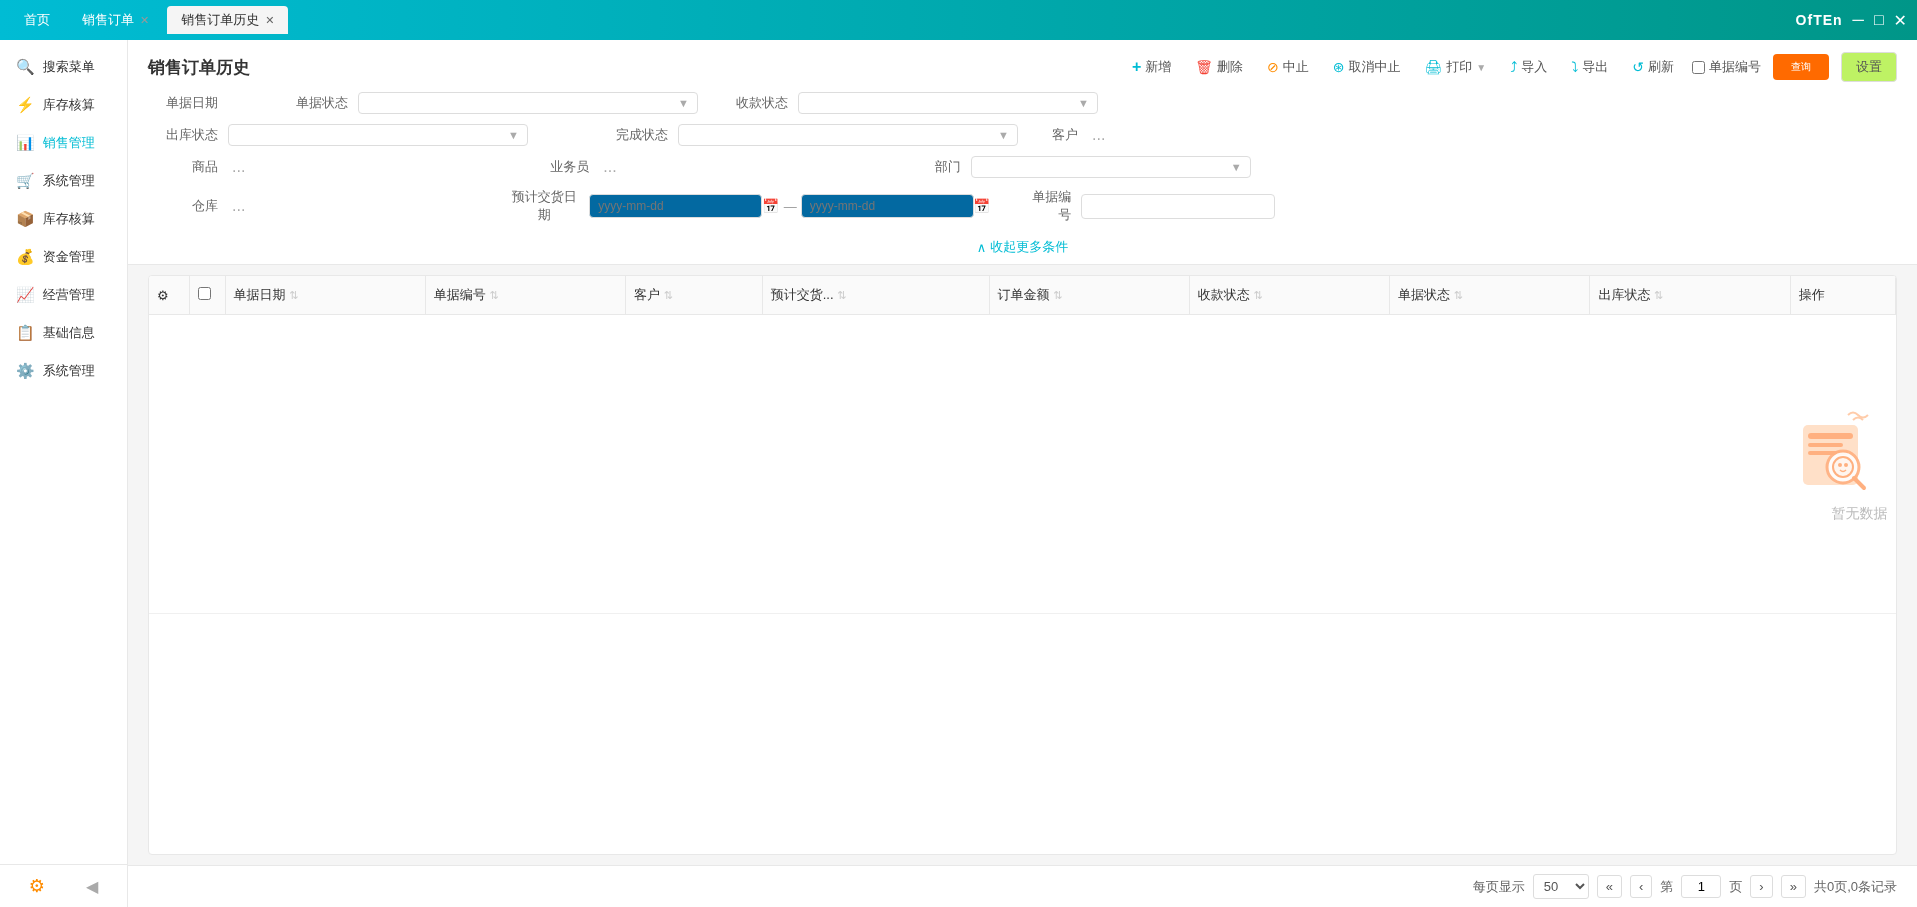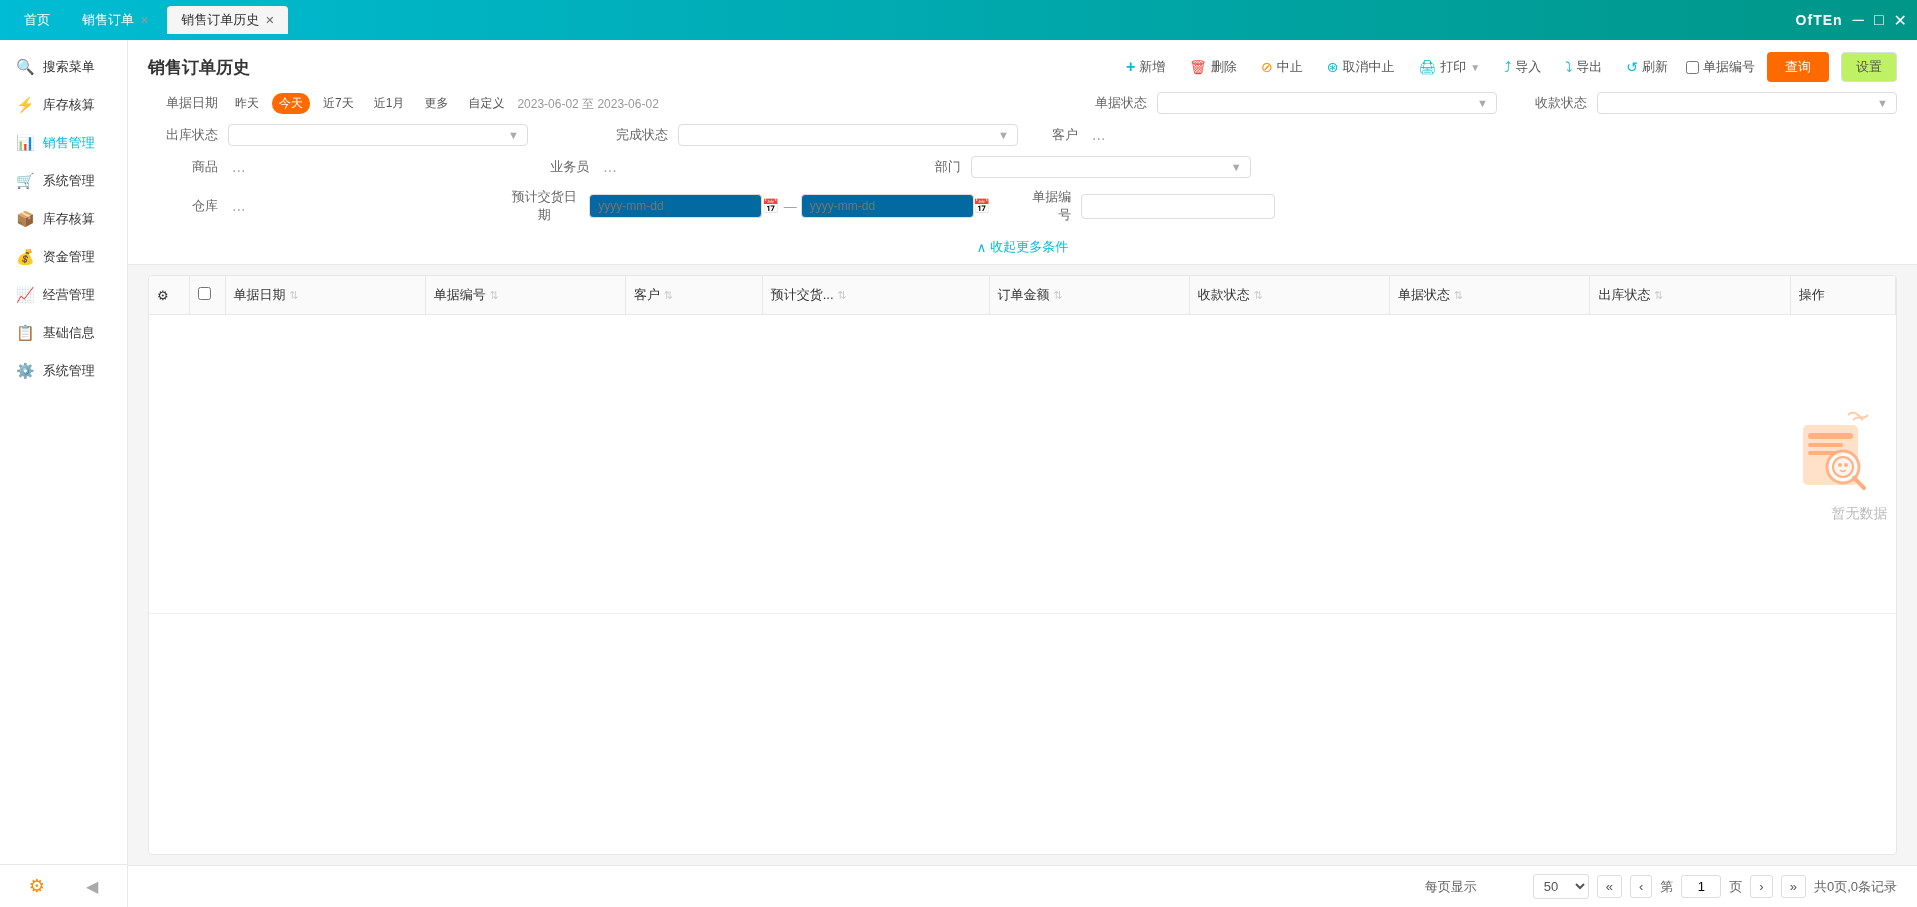--- a/index.html
+++ b/index.html
@@ -137,21 +137,21 @@
     .toolbar-btn .btn-icon { color: #00bcd4; font-size: 14px; }
     .toolbar-btn .btn-icon.red { color: #f44336; }
     .toolbar-btn .btn-icon.orange { color: #ff8c00; }
     .btn-query {
       background: #ff6a00;
       color: #fff;
       border: none;
       padding: 6px 18px;
       border-radius: 4px;
       cursor: pointer;
-      font-size: 13px;
+      font-size: 10px;
     }
     .btn-setting {
       background: #bef264;
       color: #555;
       border: 1px solid #ddd;
       padding: 5px 14px;
       border-radius: 4px;
       cursor: pointer;
       font-size: 13px;
     }
@@ -325,21 +325,20 @@
     }
     .pagination-bar .per-page-label { color: #666; font-size: 13px; }
     .per-page-select {
       border: 1px solid #ddd;
       border-radius: 3px;
       padding: 3px 6px;
       font-size: 13px;
       color: #555;
       background: #fff;
       cursor: pointer;
-      margin-left: 48px;
     }
     .page-nav-btn {
       border: 1px solid #ddd;
       background: #fff;
       padding: 3px 8px;
       border-radius: 3px;
       cursor: pointer;
       color: #555;
       font-size: 13px;
     }
@@ -472,29 +471,20 @@
           </div>
           <button class="btn-query">查询</button>
           <button class="btn-setting">设置</button>
         </div>
       </div>
 
       <div class="filter-area" style="padding: 0 0 0 0;">
 
         <div class="filter-row">
           <span class="filter-label">单据日期</span>
-          <div class="filter-value">
-            <span class="date-tag">昨天</span>
-            <span class="date-tag active">今天</span>
-            <span class="date-tag">近7天</span>
-            <span class="date-tag">近1月</span>
-            <span class="date-tag">更多</span>
-            <span class="date-tag">自定义</span>
-            <span class="date-range-text">2023-06-02 至 2023-06-02</span>
-          </div>
           <div style="flex:0 0 auto;width:60px;"></div>
           <span class="filter-label" style="width:70px;">单据状态</span>
           <div class="filter-select filter-select-wide" style="flex:0 0 340px;">
             <span></span>
             <span style="color:#aaa;font-size:11px;">▼</span>
           </div>
           <div style="flex:0 0 30px;"></div>
           <span class="filter-label" style="width:70px;">收款状态</span>
           <div class="filter-select filter-select-wide" style="flex:0 0 280px;">
             <span></span>

